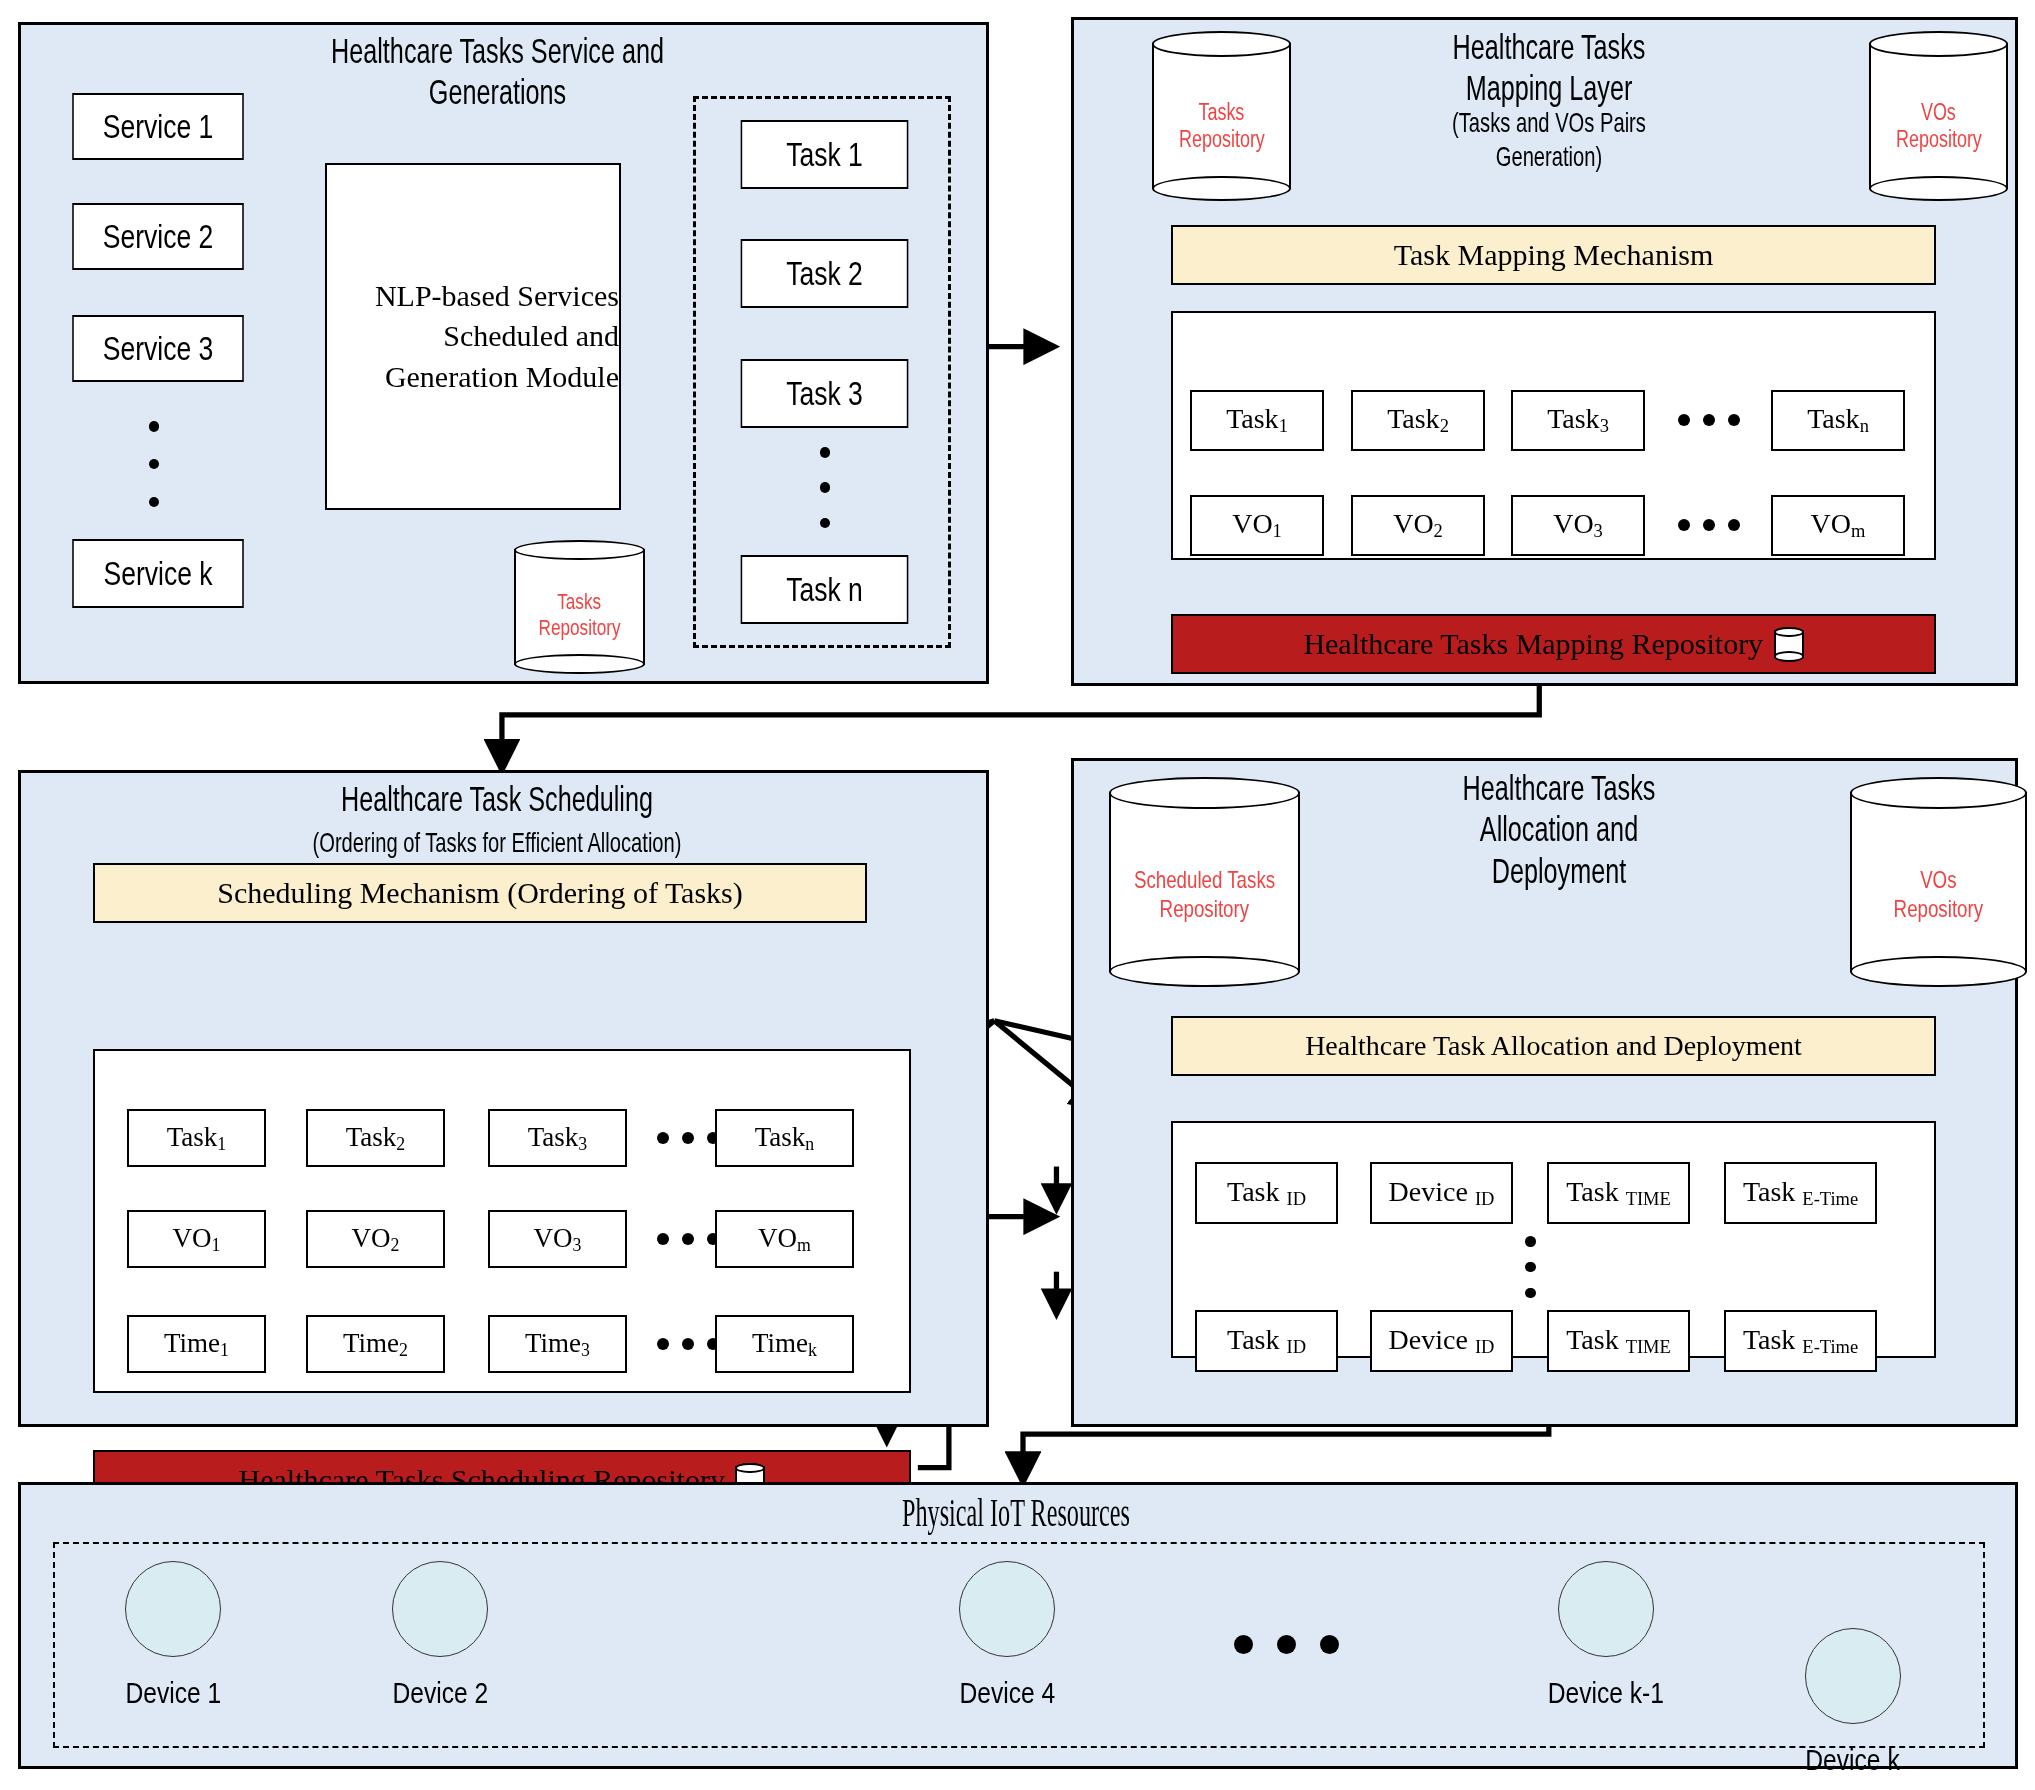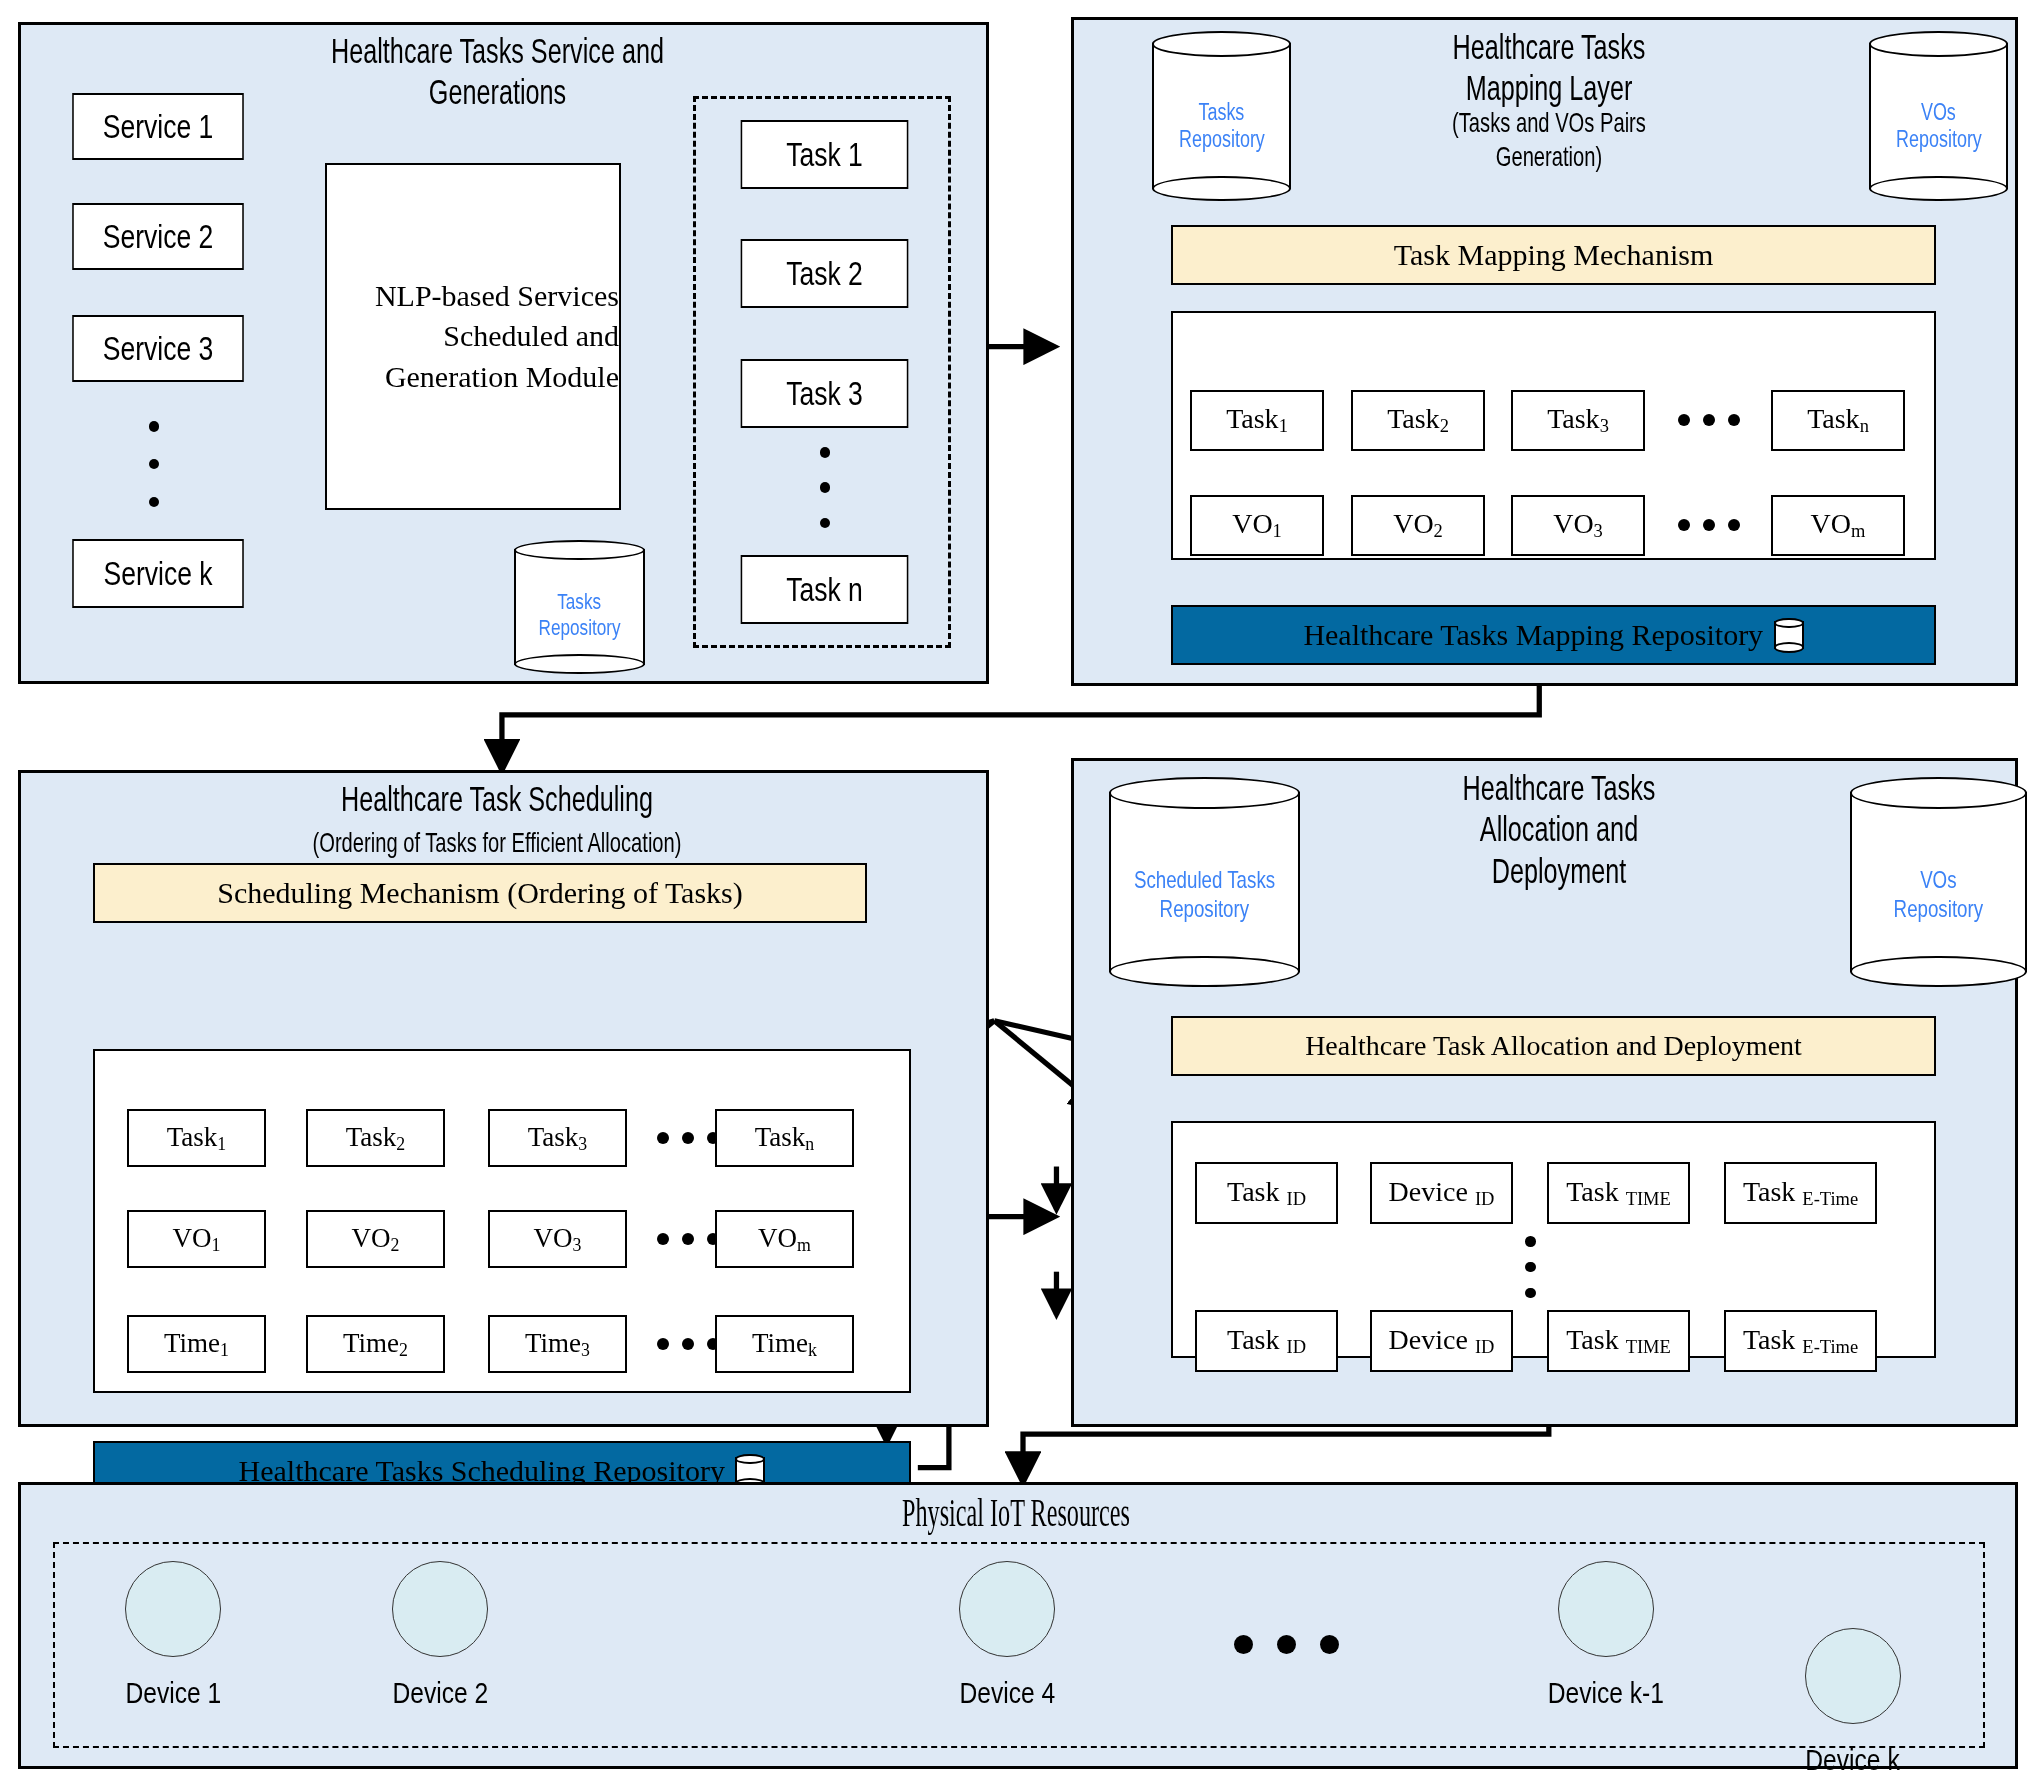--- a/index.html
+++ b/index.html
@@ -20,35 +20,35 @@
   .wbox{position:absolute;background:#fff;border:2.9px solid #000;box-sizing:border-box;
     display:flex;align-items:center;justify-content:center;text-align:center;color:#000;}
   .wbox.thin{border-width:2.4px;}
   .sans{font-family:"Liberation Sans",sans-serif;}
   .serif{font-family:"Liberation Serif",serif;}
   .sq{transform:scaleX(.78);}
 
   .mech{position:absolute;background:#FCEFCD;border:2.4px solid #000;box-sizing:border-box;
     display:flex;align-items:center;justify-content:center;color:#000;
     font-family:"Liberation Serif",serif;}
-  .repo-bar{position:absolute;background:#0369a1;border:2.4px solid #000;box-sizing:border-box;
+  .repo-bar{position:absolute;background:#b91c1c;border:2.4px solid #000;box-sizing:border-box;
     display:flex;align-items:center;justify-content:center;gap:10.5px;color:#000;
-    font-family:"Liberation Serif",serif;}
+    font-family:"Liberation Serif",serif;margin-top:9px;}
 
   .group{position:absolute;background:#fff;border:2.9px solid #000;box-sizing:border-box;}
   .dashbox{position:absolute;background:#fff;border:2.9px dashed #000;box-sizing:border-box;}
   .dashbox-lite{position:absolute;background:#fff;border:3.3px dashed #000;box-sizing:border-box;}
 
   
   .cyl{position:absolute;}
   .cyl .body{position:absolute;left:0;right:0;top:7%;bottom:7%;background:#fff;border-left:2.9px solid #000;border-right:2.9px solid #000;box-sizing:border-box;}
   .cyl .top{position:absolute;left:0;right:0;top:0;height:15%;background:#fff;border:2.9px solid #000;border-radius:50%;box-sizing:border-box;}
   .cyl .bot{position:absolute;left:0;right:0;bottom:0;height:15%;background:#fff;border:2.9px solid #000;border-radius:50%;box-sizing:border-box;}
   .cyl .lbl{position:absolute;left:0;right:0;top:22%;bottom:10%;display:flex;flex-direction:column;
-    align-items:center;justify-content:center;text-align:center;color:#3b82f6;
+    align-items:center;justify-content:center;text-align:center;color:#ef4444;
     font-family:"Liberation Sans",sans-serif;line-height:1.18;z-index:3;}
   .cyl .lbl span{display:block;transform:scaleX(.78);}
 
   .minicyl{position:relative;width:30px;height:35px;flex:0 0 auto;}
   .minicyl .mb{position:absolute;left:0;right:0;top:3.8px;bottom:3.8px;background:#fff;border-left:2.9px solid #000;border-right:2.9px solid #000;box-sizing:border-box;}
   .minicyl .mt{position:absolute;left:0;right:0;top:0;height:10.5px;background:#fff;border:2.9px solid #000;border-radius:50%;box-sizing:border-box;}
   .minicyl .mbo{position:absolute;left:0;right:0;bottom:0;height:10.5px;background:#fff;border:2.9px solid #000;border-radius:50%;box-sizing:border-box;}
 
   
   .devwrap{position:absolute;display:flex;flex-direction:column;align-items:center;}

